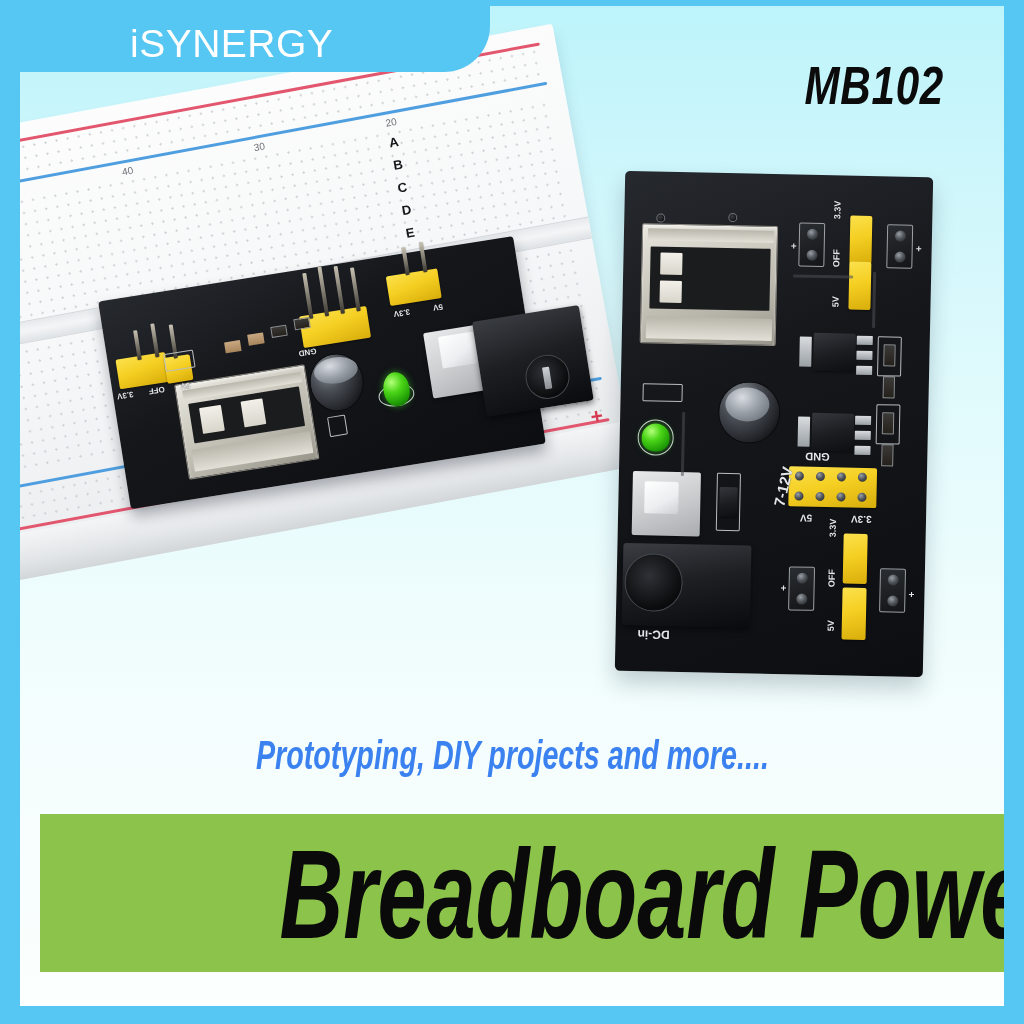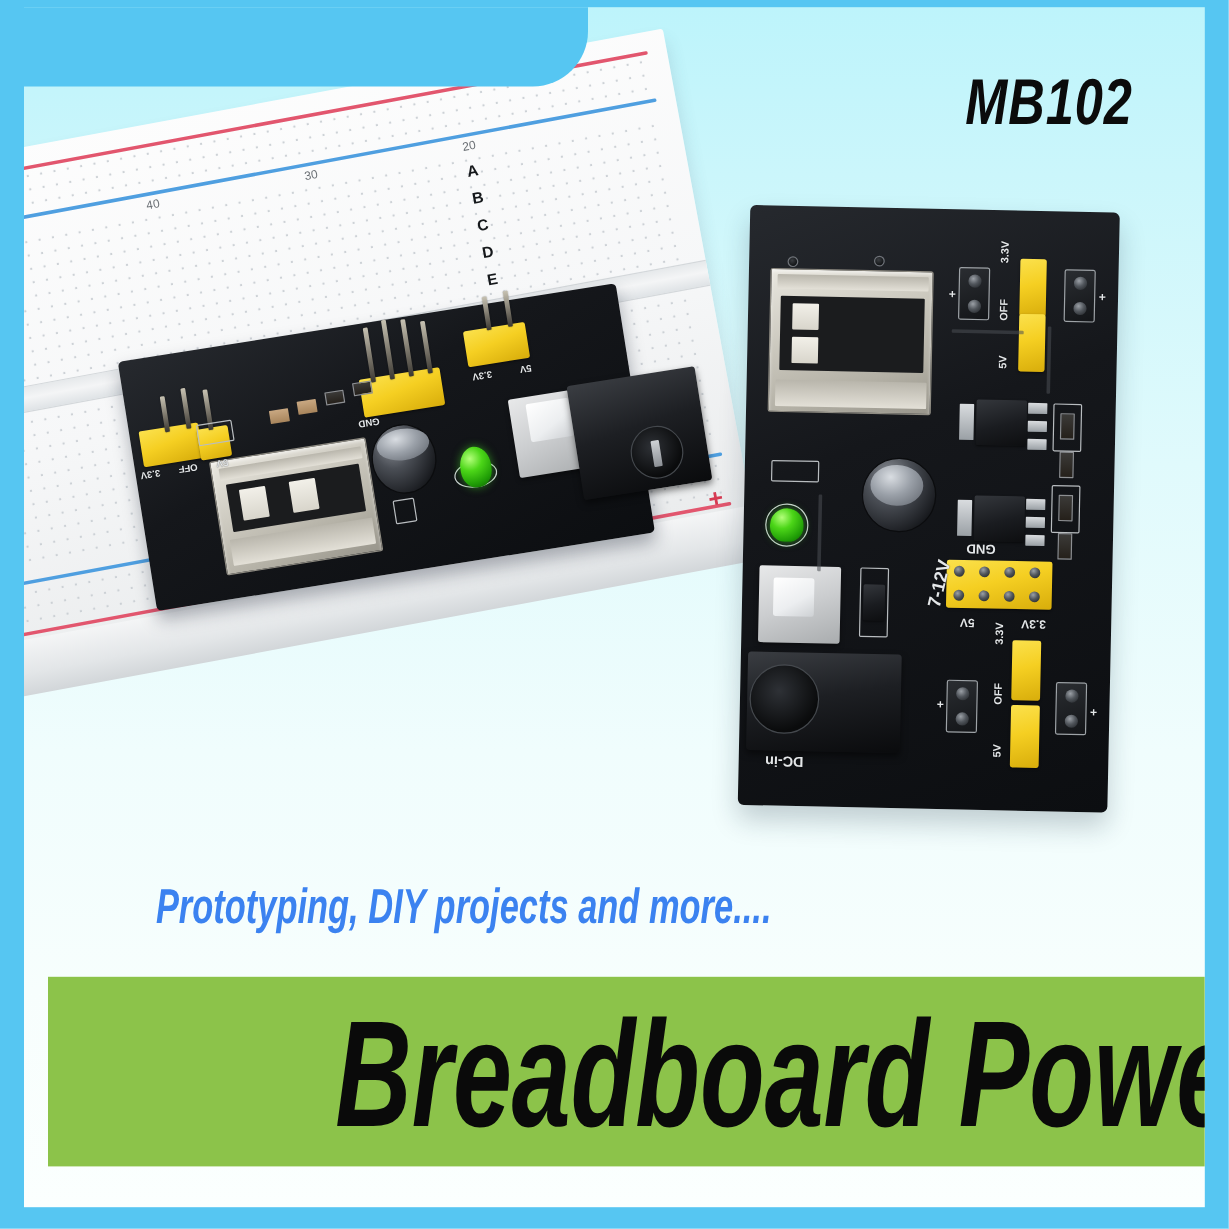--- a/index.html
+++ b/index.html
@@ -68,20 +68,21 @@
     letter-spacing: 1px;
     white-space: nowrap;
     z-index: 35;
   }
 
   
   #tagline {
     position: absolute;
     left: 0; top: 726px;
     width: 984px;
+    text-align: center;
     font-size: 41px;
     font-weight: bold;
     font-style: italic;
     color: #3b82f0;
     font-family: "Liberation Sans Narrow", "Liberation Sans", sans-serif;
     letter-spacing: 0px;
     white-space: nowrap;
     z-index: 30;
   }
   #tagline span { display: inline-block; transform: scaleX(0.70); }
@@ -547,20 +548,21 @@
         <div class="hdr2-pin" style="left:7px; top:26px; width:11px; height:11px;"></div>
       </div>
       <div class="silk-text" style="left:292px; top:412px; font-size:10px;">+</div>
 
       <div class="trace" style="left:250px; top:96px;  width:3px; height:56px;"></div>
       <div class="trace" style="left:170px; top:100px; width:60px; height:3px;"></div>
       <div class="trace" style="left:62px;  top:240px; width:3px; height:64px;"></div>
     </div>
 
     <div id="header-banner"></div>
+    <div id="brand-logo">iSYNERGY</div>
 
     <div id="model-code">MB102</div>
 
     <div id="tagline"><span>Prototyping, DIY projects and more....</span></div>
 
     <div id="title-banner">
       <div id="product-title"><span>Breadboard Power Module</span></div>
     </div>
 
   </div>

